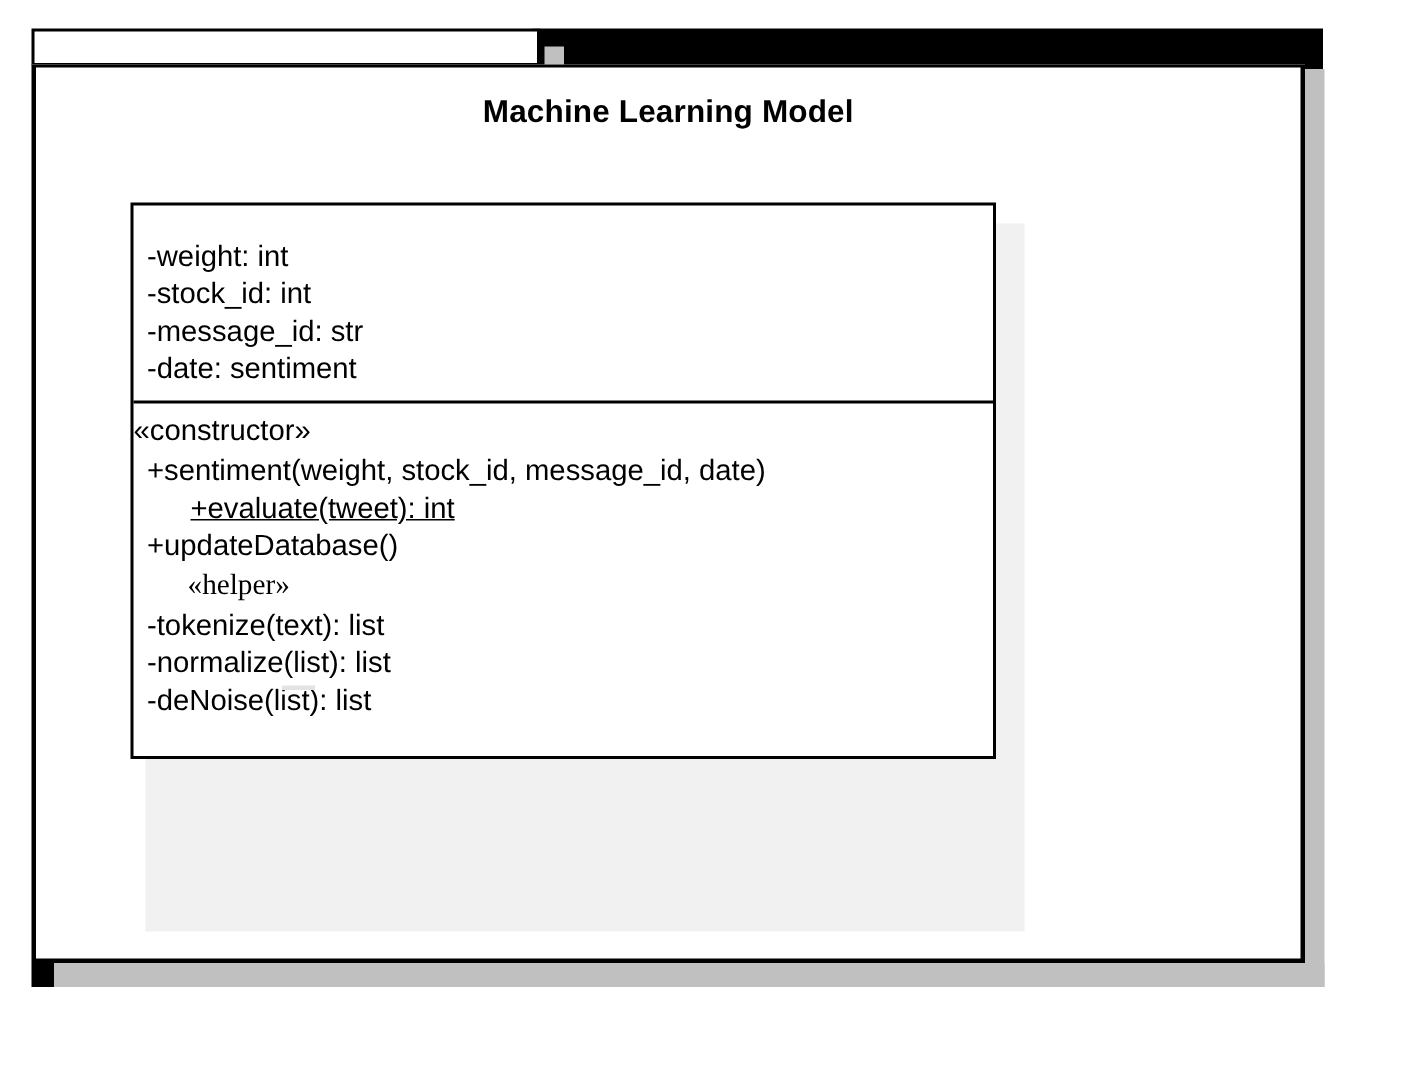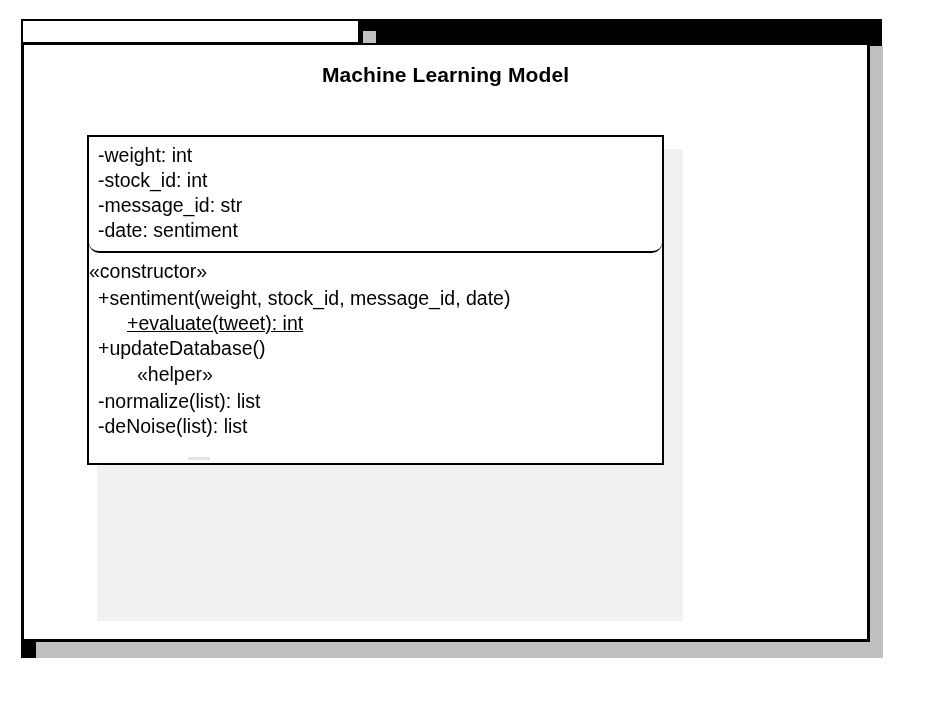--- a/index.html
+++ b/index.html
@@ -146,23 +146,22 @@
     font-weight: bold;
     padding: 10px 0 11px 0;
     color: #000000;
   }
 
   .class-compartment {
     padding: 4px 0 7px 0;
   }
   .class-compartment.attributes {
     border-bottom: 2px solid #000000;
-    padding-top: 6px;
+    padding-top: 22px;
     padding-bottom: 8px;
-    border-radius: 10px;
   }
   .class-compartment.operations {
     padding-top: 5px;
     padding-bottom: 24px;
   }
 
   .member-line {
     font-size: 19.5px;
     line-height: 25px;
     color: #000000;
@@ -183,21 +182,22 @@
   }
 
   .stereotype-line {
     font-size: 19.5px;
     line-height: 25px;
     color: #000000;
     text-align: left;
     padding: 1px 0 2px 0;
   }
   .stereotype-line.helper {
-    padding-left: 48px;
+    padding-left: 36px;
+    font-family: Liberation Serif, serif;
   }
 
   
   .artifact-smudge {
     position: absolute;
     left: 99px;
     top: 320px;
     width: 22px;
     height: 3px;
     background: #e3e3e3;
@@ -244,20 +244,21 @@
           <div class="member-line">+sentiment(weight, stock_id, message_id, date)</div>
 
           <div class="member-row-static">
             <span class="member-line static">+evaluate(tweet): int</span>
           </div>
 
           <div class="member-line">+updateDatabase()</div>
 
           <div class="stereotype-line helper">«helper»</div>
 
+          <div class="member-line">-tokenize(text): list</div>
           <div class="member-line">-normalize(list): list</div>
           <div class="member-line">-deNoise(list): list</div>
 
         </div>
       </div>
 
     </div>
   </div>
 
   <div class="resize-grip"></div>

